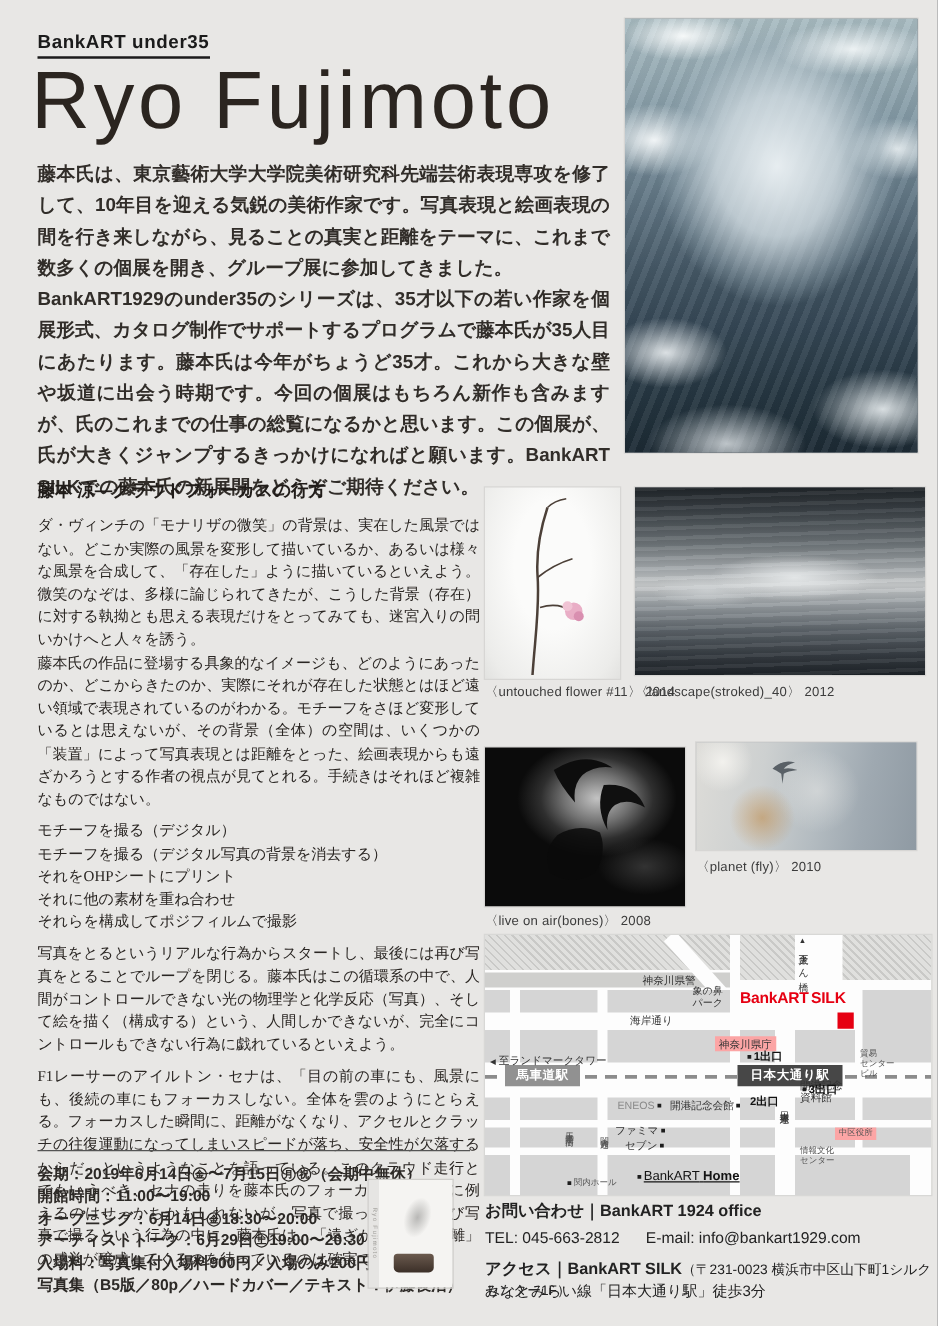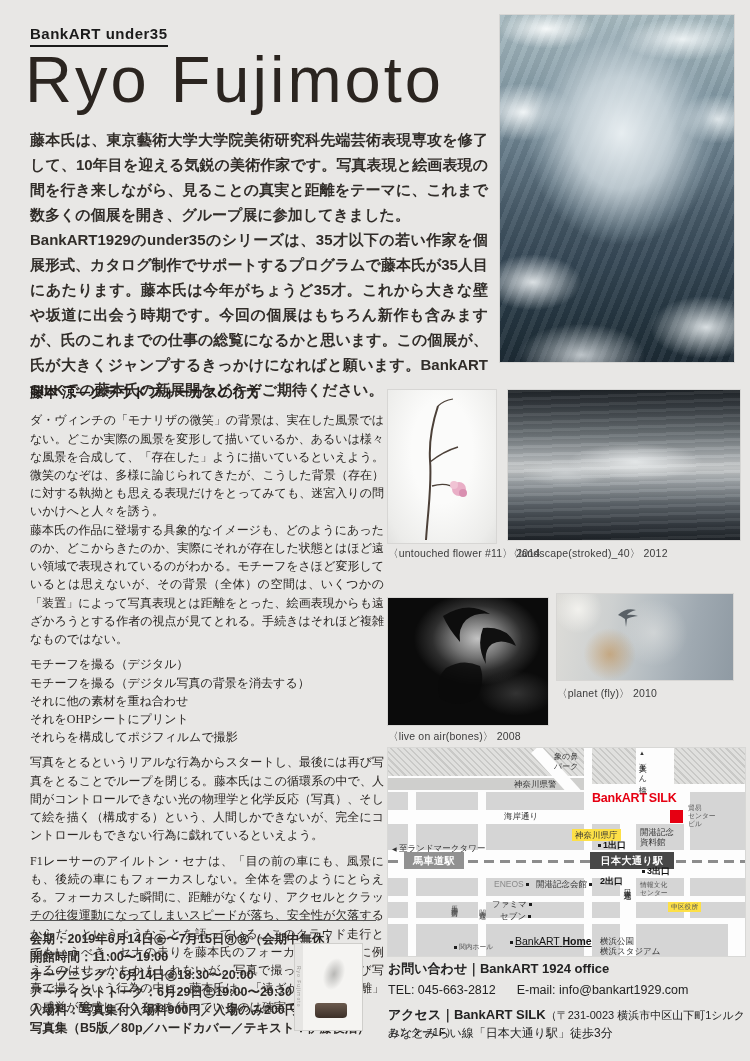--- a/index.html
+++ b/index.html
@@ -1,19 +1,19 @@
 <!DOCTYPE html>
 <html><head>
 <meta charset="utf-8">
 <style>
   html,body{margin:0;padding:0;background:#9a9a9a;}
   .page{position:relative;width:750px;height:1061px;background:#e8e7e5;overflow:hidden;
         font-family:"Liberation Sans",sans-serif;color:#2a2723;}
   .abs{position:absolute;}
-  .pre{white-space:pre-line;}
+  .pre{white-space:pre-line;margin-top:36px;}
   
   .series{font-size:15px;font-weight:bold;letter-spacing:.5px;color:#1b1b1b;
           border-bottom:2.5px solid #1b1b1b;padding-bottom:3px;}
   .title{font-size:65px;letter-spacing:3px;color:#2b2520;font-weight:400;}
   
   .intro{width:458px;font-size:15px;line-height:25px;font-weight:600;text-align:justify;color:#312d29;}
   .intro p{margin:0;}
   
   .essay{width:354px;font-family:"Liberation Serif",serif;font-size:12px;line-height:1.52;
          text-align:justify;color:#2a2623;}
@@ -71,21 +71,21 @@
            font-size:10px;font-weight:bold;letter-spacing:.5px;}
   .mlabel{position:absolute;font-size:8.5px;line-height:1.2;color:#333;}
   .tiny{font-size:6.8px;color:#555;}
   .vert{writing-mode:vertical-rl;letter-spacing:1px;}
   .dot{display:inline-block;width:3px;height:3px;background:#1d1d1d;vertical-align:middle;margin:0 2px;}
   .exit{font-weight:bold;color:#111;font-size:9px;}
   .silk{font-size:12.5px;letter-spacing:-.2px;}
   .silk .s1{color:#e60012;font-weight:600;}
   .silk .s2{color:#e60012;font-weight:800;margin-left:2px;}
   .redsq{position:absolute;background:#e60012;}
-  .graybox{background:#fde047;padding:1px 3px;}
+  .graybox{background:#fca5a5;padding:1px 3px;}
   .homelbl{font-size:10.5px;color:#141414;}
   .homelbl b{font-weight:800;}
 </style>
 </head>
 <body>
 
 <div class="page">
 
   <div class="abs series" style="left:30px;top:25px;">BankART under35</div>
   <div class="abs title" style="left:25px;top:42px;">Ryo Fujimoto</div>
@@ -98,22 +98,22 @@
   <div class="abs art art-main" style="left:500px;top:15px;width:234px;height:347px;"></div>
   <div class="abs cap" style="left:521px;top:366px;margin-top:30px;">〈landscape(stroked)_32〉 2018</div>
 
   <div class="abs essay" style="left:30px;top:382px;">
     <h3>藤本 涼—クラウドフォーカスの行方</h3>
     <p>ダ・ヴィンチの「モナリザの微笑」の背景は、実在した風景ではない。どこか実際の風景を変形して描いているか、あるいは様々な風景を合成して、「存在した」ように描いているといえよう。微笑のなぞは、多様に論じられてきたが、こうした背景（存在）に対する執拗とも思える表現だけをとってみても、迷宮入りの問いかけへと人々を誘う。</p>
     <p>藤本氏の作品に登場する具象的なイメージも、どのようにあったのか、どこからきたのか、実際にそれが存在した状態とはほど遠い領域で表現されているのがわかる。モチーフをさほど変形しているとは思えないが、その背景（全体）の空間は、いくつかの「装置」によって写真表現とは距離をとった、絵画表現からも遠ざかろうとする作者の視点が見てとれる。手続きはそれほど複雑なものではない。</p>
     <div class="proc">
       <div>モチーフを撮る（デジタル）</div>
       <div>モチーフを撮る（デジタル写真の背景を消去する）</div>
+      <div>それをOHPシートにプリント</div>
       <div>それに他の素材を重ね合わせ</div>
-      <div>それをOHPシートにプリント</div>
       <div>それらを構成してポジフィルムで撮影</div>
     </div>
     <p>写真をとるというリアルな行為からスタートし、最後には再び写真をとることでループを閉じる。藤本氏はこの循環系の中で、人間がコントロールできない光の物理学と化学反応（写真）、そして絵を描く（構成する）という、人間しかできないが、完全にコントロールもできない行為に戯れているといえよう。</p>
     <p class="proc">F1レーサーのアイルトン・セナは、「目の前の車にも、風景にも、後続の車にもフォーカスしない。全体を雲のようにとらえる。フォーカスした瞬間に、距離がなくなり、アクセルとクラッチの往復運動になってしまいスピードが落ち、安全性が欠落するからだ」というようなことを語っている。このクラウド走行とでもいうべき、セナの走りを藤本氏のフォーカスシステムに例えるのはせっかちかもしれないが、写真で撮ったものを再び写真で撮るという行為の中に、藤本氏は、「遠ざかり」と「距離」の感覚が醸成してくるのを待っているのは確実であろう。</p>
   </div>
 
   <div class="abs art art-flower" style="left:388px;top:390px;width:108px;height:153px;">
     <svg width="108" height="153" viewBox="0 0 108 153">
       <path d="M38 150 C40 120 44 95 42 70 C41 52 44 34 50 16" stroke="#4c4038" fill="none" stroke-width="2"></path>
       <path d="M42 72 C52 64 60 60 70 57" stroke="#4c4038" fill="none" stroke-width="1.4"></path>

